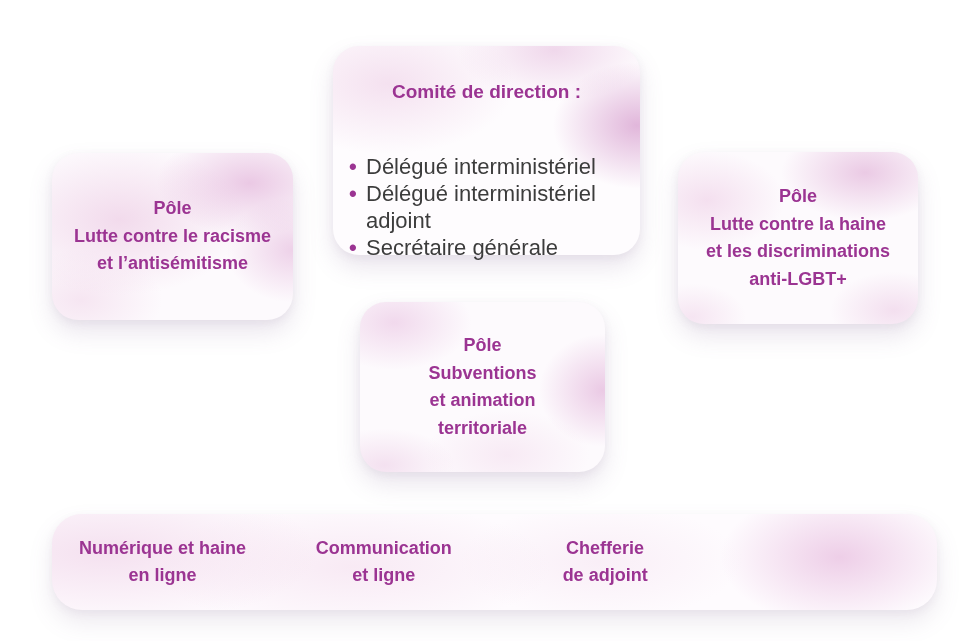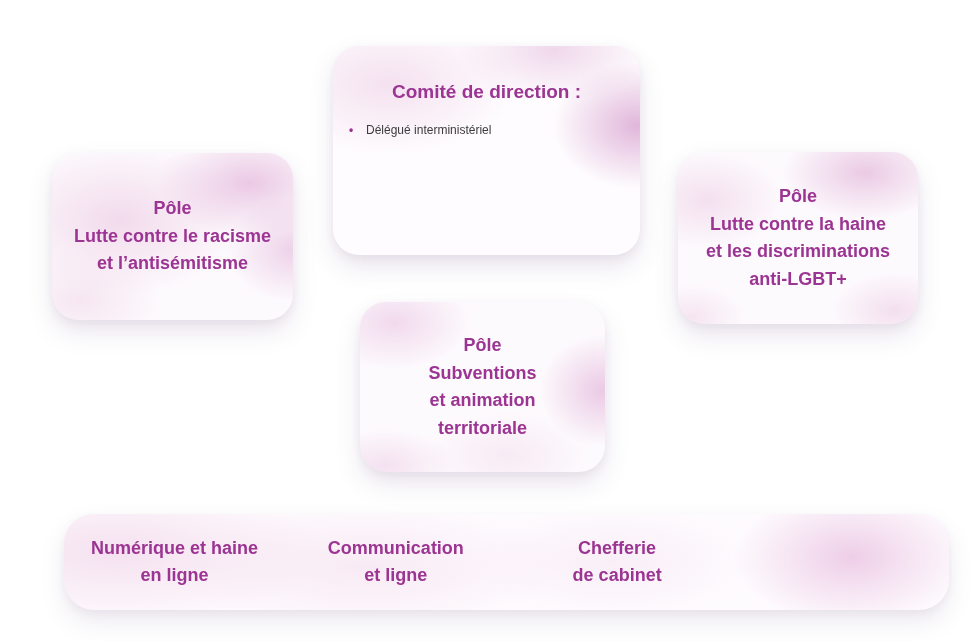--- a/index.html
+++ b/index.html
@@ -12,20 +12,21 @@
   body{
     font-family:"Liberation Sans", sans-serif;
     width:974px;height:641px;position:relative;overflow:hidden;
   }
   .canvas{position:absolute;inset:0;background:var(--bg);}
 
   .box{
     position:absolute;
     border-radius:26px;
     box-shadow:0 12px 24px rgba(124,96,140,.16), 0 3px 8px rgba(124,96,140,.08);
+    gap:36px;
   }
 
   
   .box--comite{
     left:333px;top:46px;width:307px;height:209px;
     display:flex;flex-direction:column;align-items:stretch;
     padding-top:33px;
     background:
       radial-gradient(38% 42% at 99% 38%, rgba(207,140,197,.62), rgba(207,140,197,0) 72%),
       radial-gradient(45% 35% at 72% 2%, rgba(228,186,220,.55), rgba(228,186,220,0) 70%),
@@ -40,21 +41,21 @@
   .comite-list{
     list-style:none;
     margin:13px 0 0 14px;
     max-width:262px;
     align-self:flex-start;
   }
   .comite-list li{
     position:relative;
     padding-left:19px;
     color:var(--body-text);
-    font-size:12px;line-height:27px;
+    font-size:22px;line-height:27px;
   }
   .comite-list li::before{
     content:"•";
     position:absolute;left:2px;top:0;
     color:var(--purple);
     font-weight:700;
   }
 
   
   .box--pole{
@@ -89,21 +90,21 @@
       radial-gradient(45% 40% at 14% 12%, rgba(233,195,226,.6), rgba(233,195,226,0) 70%),
       radial-gradient(36% 46% at 99% 52%, rgba(221,167,211,.58), rgba(221,167,211,0) 72%),
       radial-gradient(40% 30% at 10% 96%, rgba(236,204,229,.55), rgba(236,204,229,0) 72%),
       radial-gradient(45% 35% at 60% 90%, rgba(242,218,236,.5), rgba(242,218,236,0) 75%),
       #fdfafd;
   }
 
   
   .bar{
     position:absolute;
-    left:64px;top:514px;width:885px;height:96px;
+    left:52px;top:514px;width:885px;height:96px;
     border-radius:30px;
     box-shadow:0 12px 24px rgba(124,96,140,.14), 0 3px 8px rgba(124,96,140,.07);
     display:grid;
     grid-template-columns:repeat(4,1fr);
     align-items:center;
     background:
       radial-gradient(18% 95% at 89% 45%, rgba(230,185,221,.68), rgba(230,185,221,0) 75%),
       radial-gradient(30% 95% at 6% 40%, rgba(243,220,237,.85), rgba(243,220,237,0) 80%),
       radial-gradient(28% 85% at 34% 55%, rgba(246,228,241,.75), rgba(246,228,241,0) 80%),
       radial-gradient(20% 75% at 62% 50%, rgba(246,230,242,.6), rgba(246,230,242,0) 80%),
@@ -118,20 +119,22 @@
 </style>
 </head>
 <body>
 
 <div class="canvas">
 
   <section class="box box--comite">
     <h2 class="comite-title">Comité de direction :</h2>
     <ul class="comite-list">
       <li>Délégué interministériel</li>
+      <li>Délégué interministériel adjoint</li>
+      <li>Secrétaire générale</li>
     </ul>
   </section>
 
   <section class="box box--pole box--racisme">
     <div class="pole-label">Pôle
 Lutte contre le racisme
 et l’antisémitisme</div>
   </section>
 
   <section class="box box--pole box--lgbt">
@@ -147,16 +150,16 @@
 et animation
 territoriale</div>
   </section>
 
   <section class="bar">
     <div class="bar-item">Numérique et haine
 en ligne</div>
     <div class="bar-item">Communication
 et ligne</div>
     <div class="bar-item">Chefferie
-de cabinet</div>
+de adjoint</div>
   </section>
 
 </div>
 
 </body></html>

